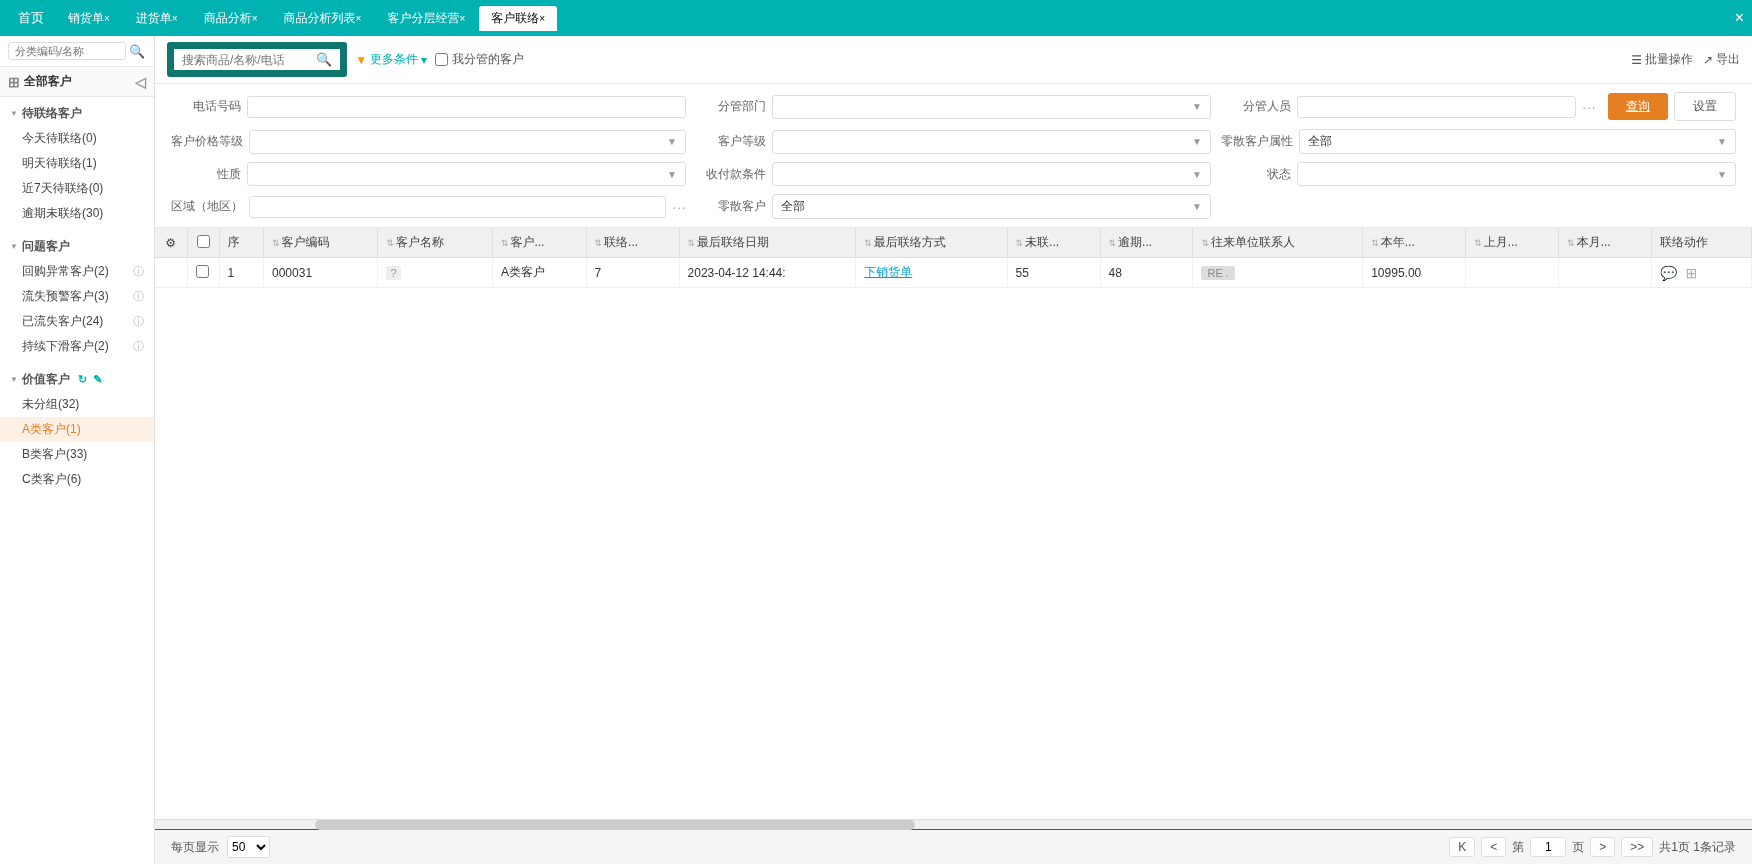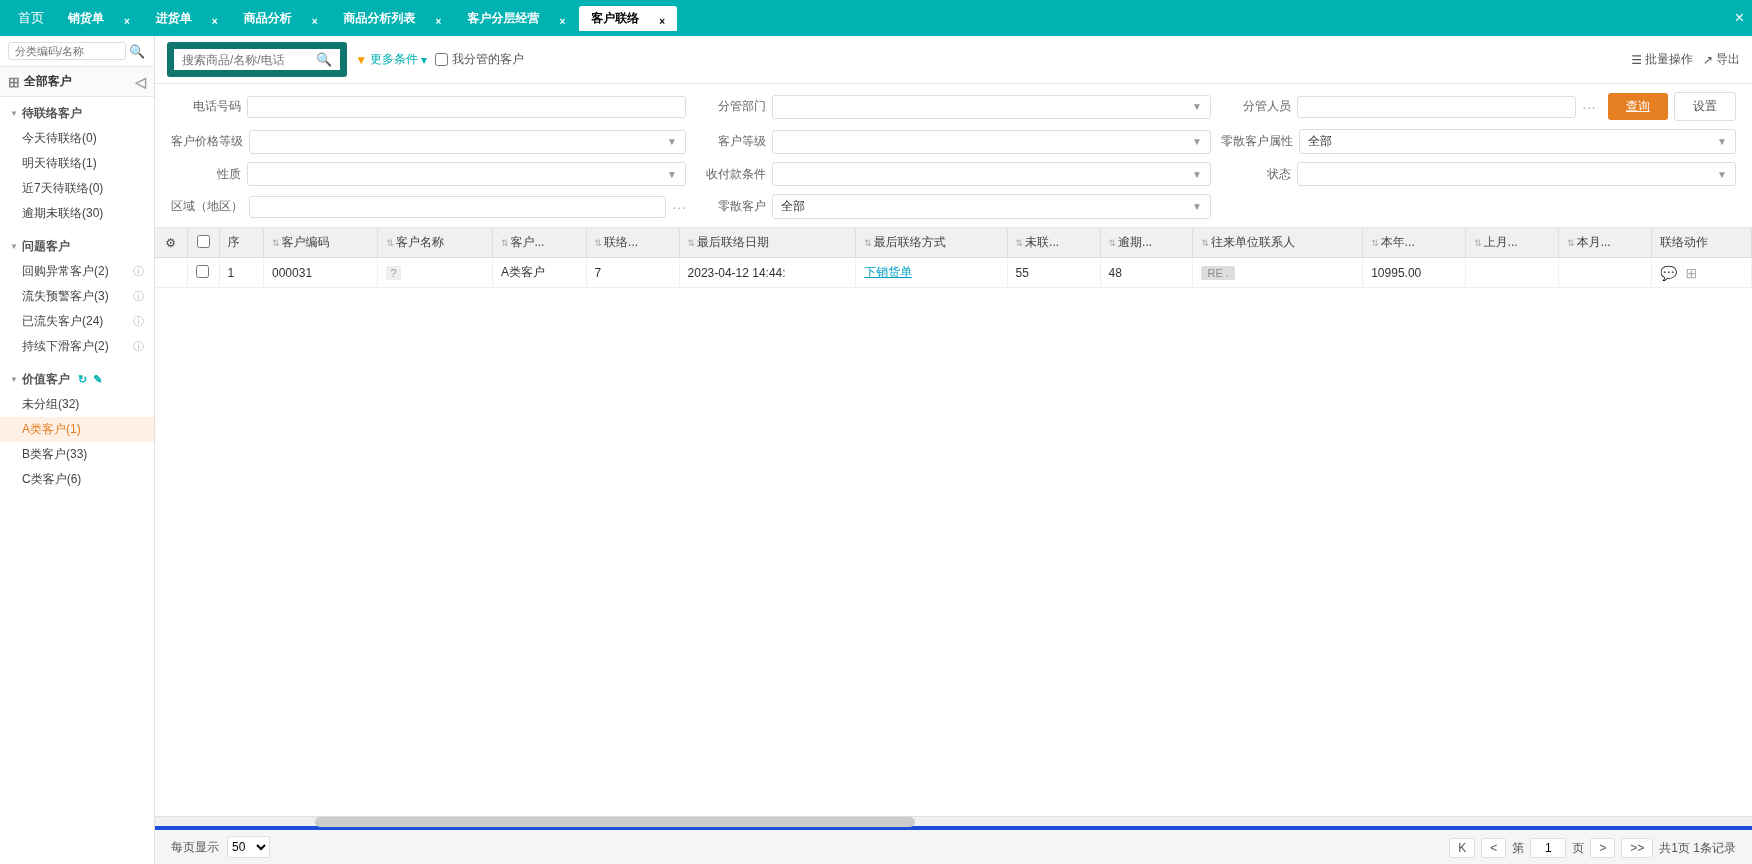--- a/index.html
+++ b/index.html
@@ -13,25 +13,24 @@
       align-items: center;
       padding: 0 8px;
       gap: 2px;
     }
     .nav-tab {
       color: #fff;
       padding: 4px 12px;
       cursor: pointer;
       border-radius: 3px 3px 0 0;
       display: flex;
-      align-items: flex-end;
-      gap: 20px;
+      align-items: center;
+      gap: 0;
       font-size: 12px;
       white-space: nowrap;
-      font-weight: bold;
     }
     .nav-tab.active {
       background: #fff;
       color: #000000;
     }
     .nav-tab .close-x {
       font-size: 10px;
       cursor: pointer;
     }
     .nav-home {
@@ -343,24 +342,24 @@
     }
     .action-icon {
       color: #aaa;
       cursor: pointer;
       font-size: 14px;
     }
 
     
     .bottom-bar {
       background: #f5f5f5;
-      border-top: 4px solid #1d4ed8;
+      border-top: 1px solid #1d4ed8;
       padding: 6px 16px;
       display: flex;
-      align-items: flex-end;
+      align-items: center;
       justify-content: space-between;
     }
     .bottom-left { display: flex; align-items: center; gap: 8px; color: #555; }
     .page-size-select {
       border: 1px solid #ddd;
       border-radius: 3px;
       padding: 2px 0;
       font-size: 12px;
       background: #fff;
     }

